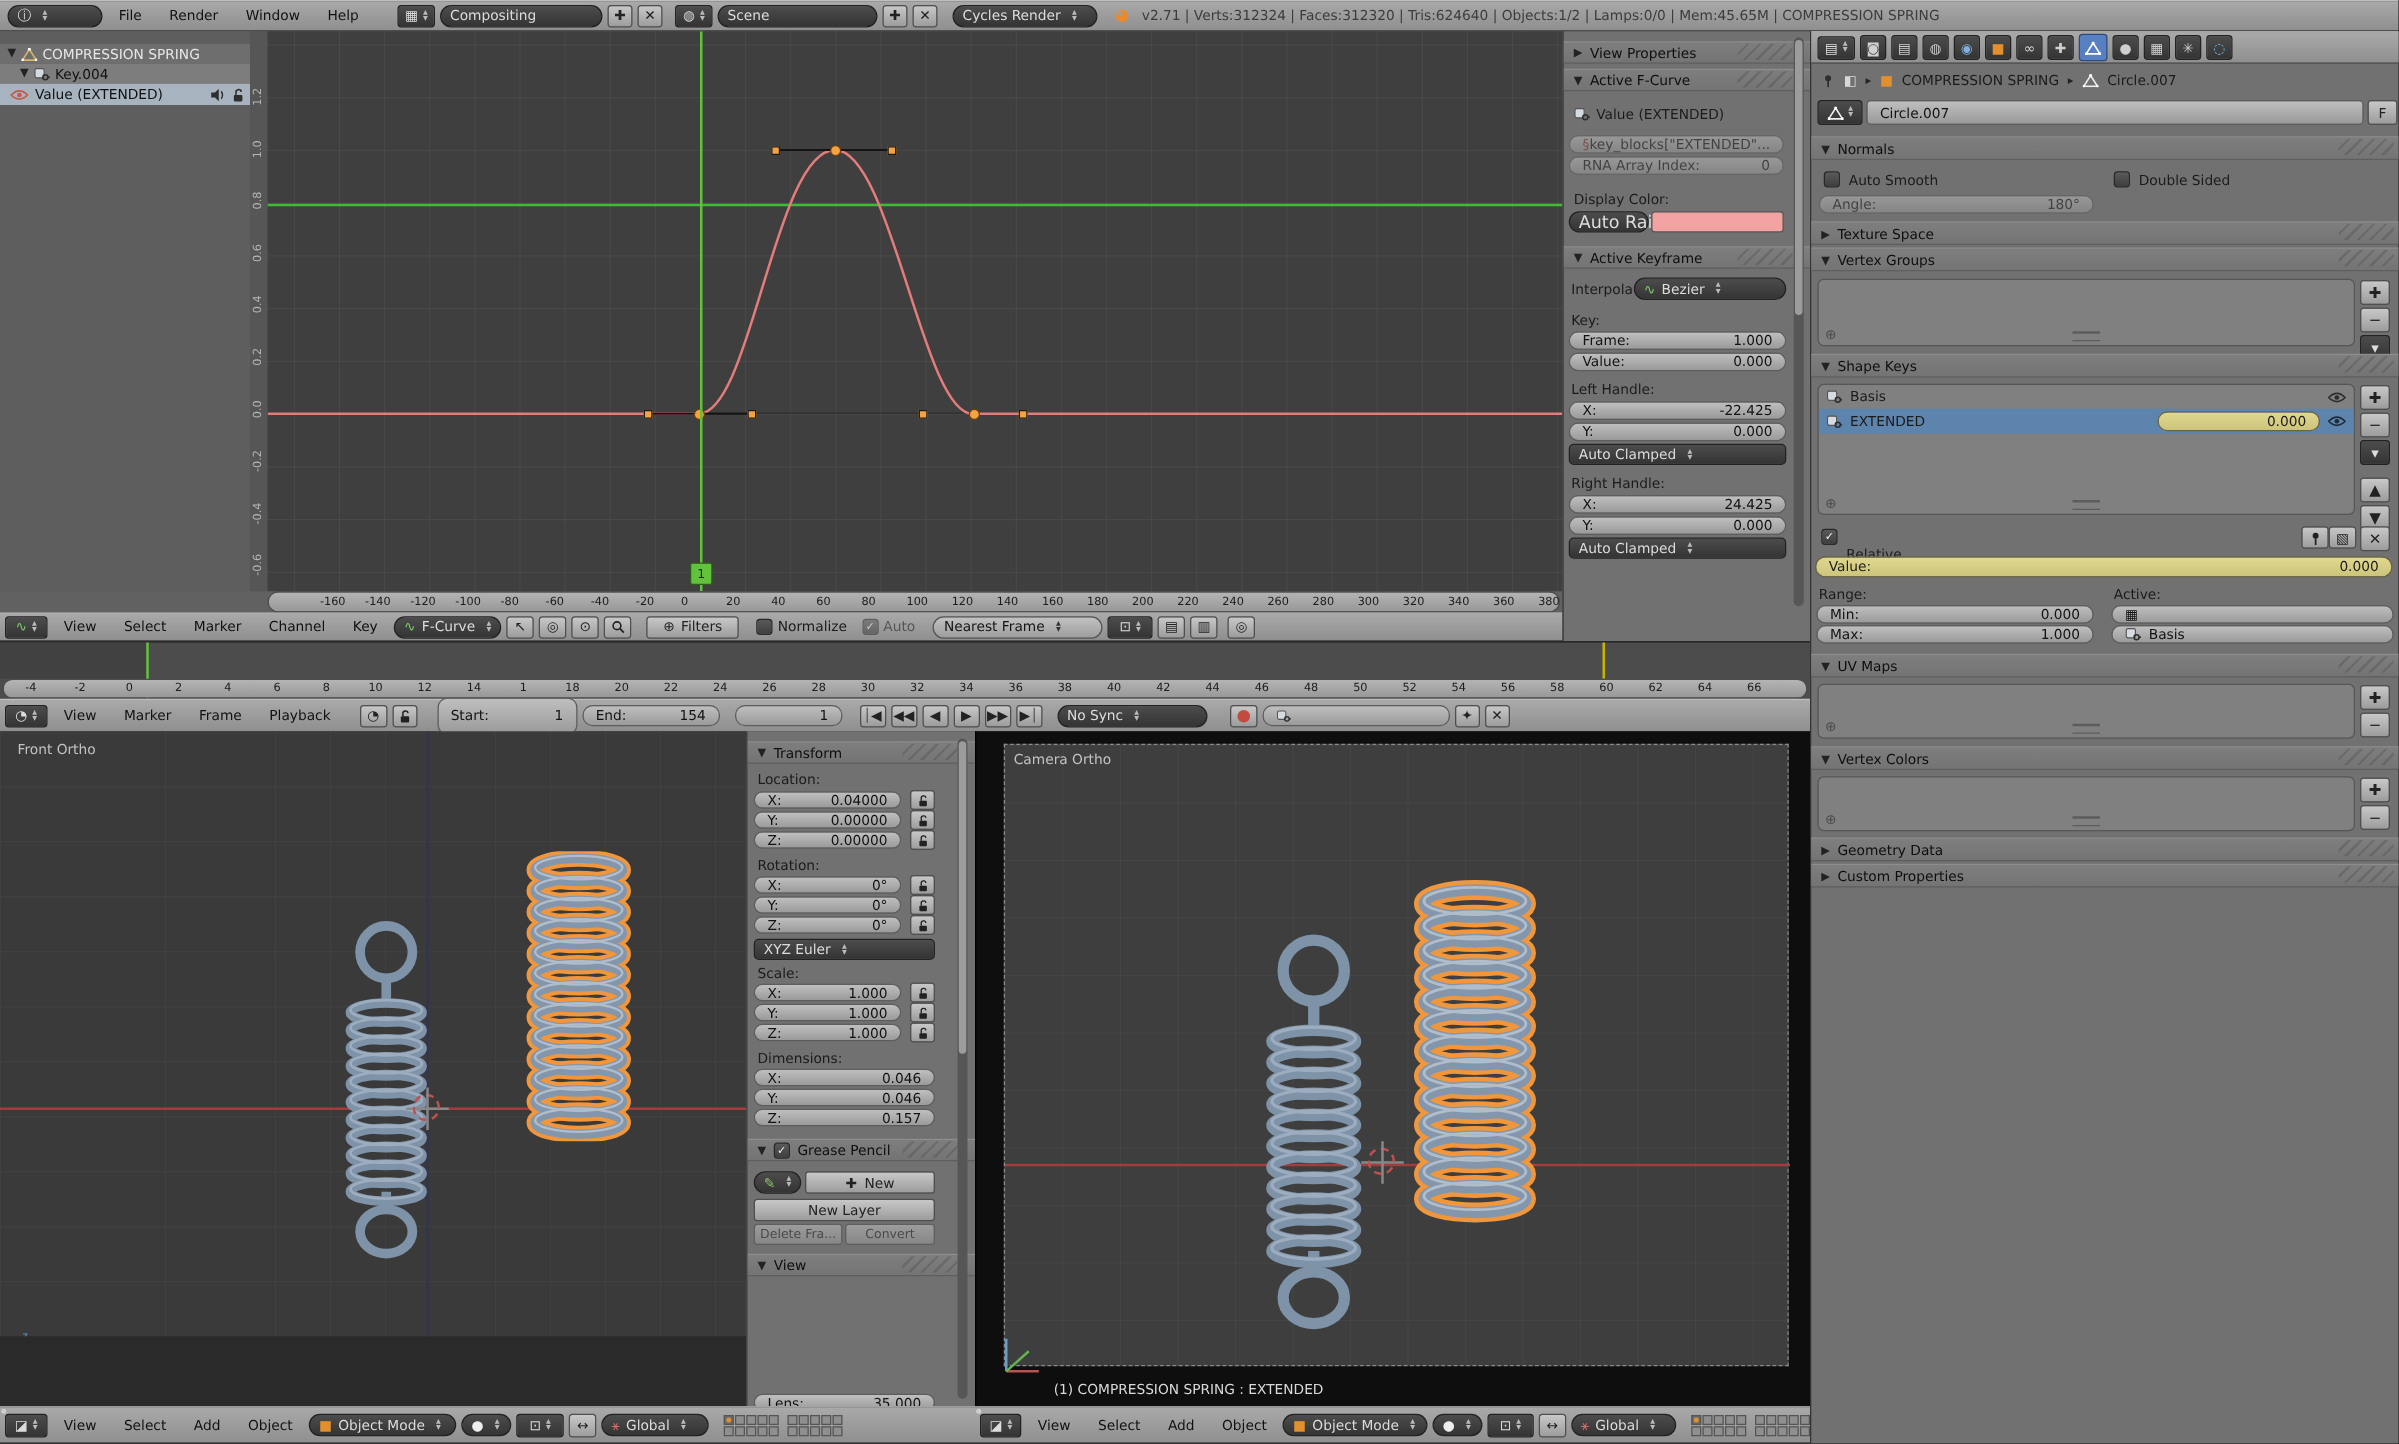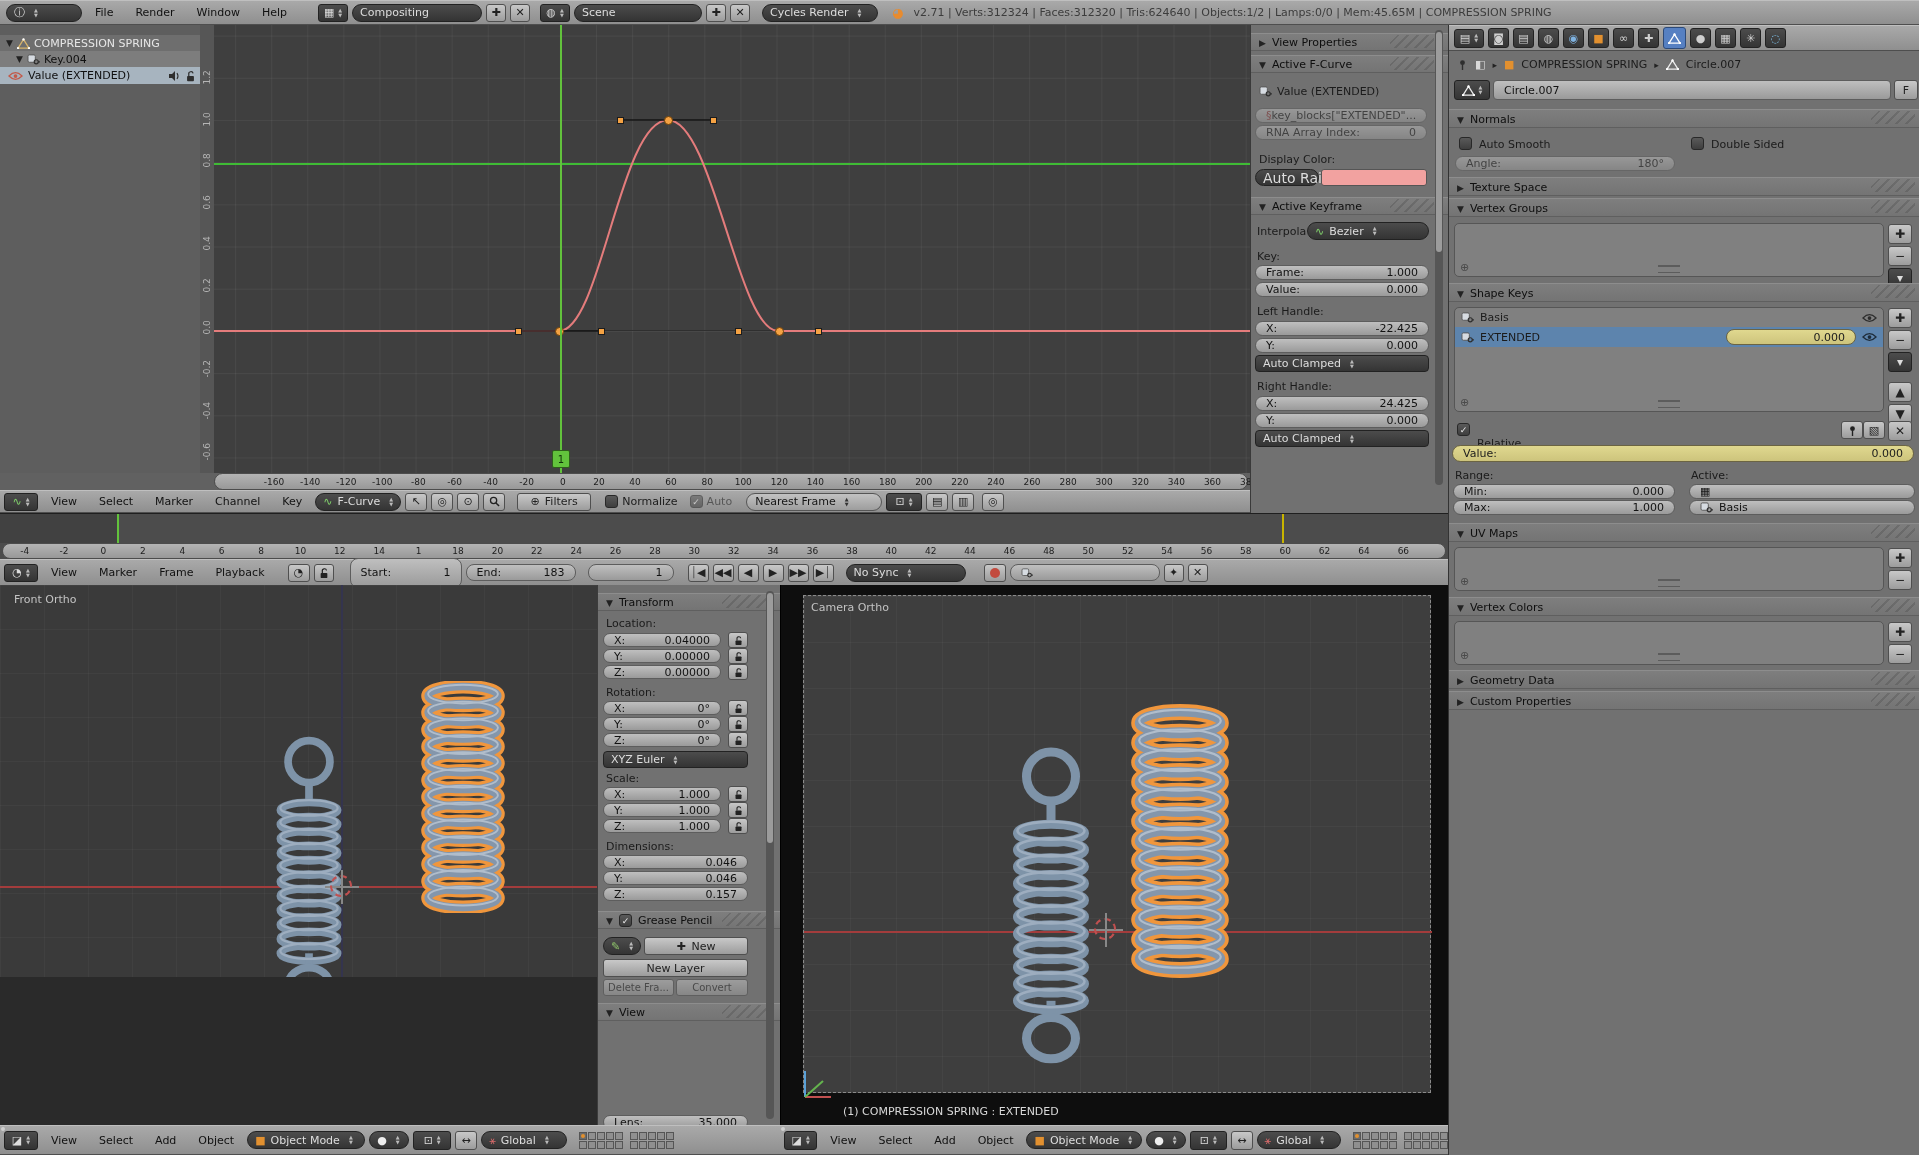--- a/index.html
+++ b/index.html
@@ -18,21 +18,21 @@
   .chk{width:13px;height:13px;border-radius:3px;background:linear-gradient(#5a5a5a,#3e3e3e);border:1px solid #282828;color:#eee;font-size:9px;display:inline-flex;align-items:center;justify-content:center;box-sizing:border-box}
   .ph{display:flex;align-items:center;gap:6px;color:#0e0e0e;position:absolute}
   .tri{font-size:9px;color:#222}
   .hatch{position:absolute;top:1px;width:44px;height:13px;background:repeating-linear-gradient(135deg,transparent 0 5px,rgba(0,0,0,.13) 5px 7px)}
   .listbox{background:#808080;border:1px solid #565656;border-radius:5px;box-sizing:border-box}
   .grip{position:absolute;left:50%;bottom:3px;width:22px;height:5px;border-top:2px solid #5c5c5c;border-bottom:1px solid #5c5c5c;transform:translateX(-50%)}
   .plus-b{position:absolute;left:5px;bottom:3px;color:#4a4a4a;font-size:11px;line-height:10px}
   .side{width:24px;height:20px;font-size:12px}
   .kf{position:absolute;width:9px;height:9px;border-radius:50%;background:#f5a243;border:1px solid #6d4008;box-sizing:border-box}
   .hd{position:absolute;width:7px;height:7px;background:#f5a243;border:1px solid #1c1c1c;box-sizing:border-box}
-  .xt{width:36.1px;text-align:center;font-size:9px;color:#1c1c1c;flex:none}
+  .xt{width:36.1px;font-size:9px;color:#1c1c1c;flex:none}
   .tt{width:39.4px;text-align:center;font-size:9px;color:#1c1c1c;flex:none}
   .yt{height:42.2px;display:flex;align-items:center;justify-content:center;writing-mode:vertical-rl;transform:rotate(180deg);font-size:9px;color:#b5b5b5}
   .ruler{background:linear-gradient(#b4b4b4,#989898);border:1px solid #4c4c4c;border-radius:9px;display:flex;align-items:center;box-sizing:border-box}
   .vline{position:absolute;background:#1c1c1c}
   .hline{position:absolute;background:#1c1c1c}
   .ylw{background:linear-gradient(#e0d88f,#cdc47c);border:1px solid #6b6443;border-radius:9px;color:#1c1c1c;display:flex;align-items:center;justify-content:space-between;padding:0 10px;box-sizing:border-box}
   .tab{width:21px;height:20px;border-radius:3px;display:inline-flex;align-items:center;justify-content:center;font-size:11px;color:#cfcfcf}
   .panelrow{position:absolute;left:0;width:100%;background:linear-gradient(#7e7e7e,#747474);border-top:1px solid #8d8d8d;border-bottom:1px solid #5f5f5f;box-sizing:border-box}
   .cursor3d{position:absolute;width:34px;height:34px}
   .cursor3d .circ{position:absolute;left:5px;top:5px;width:22px;height:22px;border-radius:50%;border:2px dashed #c05050;box-sizing:border-box}
@@ -398,21 +398,21 @@
           <svg width="10" height="12">
             <use href="#i-lock"></use>
           </svg>
         </span>
       <span class="pill" style="width:112px;height:30px;margin-left:12px">
           <span>Start:</span>
           <span>1</span>
         </span>
       <span class="pill" style="width:110px;height:17px">
           <span>End:</span>
-          <span>183</span>
+          <span>154</span>
         </span>
       <span class="pill" style="width:86px;height:17px;margin-left:8px;justify-content:flex-end">
           <span>1</span>
         </span>
       <span class="sq" style="width:21px;height:18px;margin-left:10px">⏐◀</span>
       <span class="sq" style="width:21px;height:18px">◀◀</span>
       <span class="sq" style="width:21px;height:18px">◀</span>
       <span class="sq" style="width:21px;height:18px">▶</span>
       <span class="sq" style="width:21px;height:18px">▶▶</span>
       <span class="sq" style="width:21px;height:18px">▶⏐</span>
@@ -426,21 +426,21 @@
       <span class="pill" style="width:150px;height:17px;justify-content:flex-start;gap:6px">
           <svg width="12" height="10">
             <use href="#i-key"></use>
           </svg>
         </span>
       <span class="sq" style="width:20px;height:18px">✦</span>
       <span class="sq" style="width:20px;height:18px">✕</span>
     </div>
   </div>
 
-  <div class="abs" style="left:0;top:585px;width:597px;height:392px;background:#3a3a3a;background-image:linear-gradient(rgba(255,255,255,.03) 1px,transparent 1px),linear-gradient(90deg,rgba(255,255,255,.03) 1px,transparent 1px);background-size:44px 44px;overflow:hidden">
+  <div class="abs" style="left:0;top:585px;width:597px;height:484px;background:#3a3a3a;background-image:linear-gradient(rgba(255,255,255,.03) 1px,transparent 1px),linear-gradient(90deg,rgba(255,255,255,.03) 1px,transparent 1px);background-size:44px 44px;overflow:hidden">
     <div class="vline" style="left:341px;top:0;width:2px;height:540px;background:#34344e"></div>
     <div class="hline" style="left:0;top:301px;width:597px;height:2px;background:#a33c3c"></div>
 
     <svg class="abs" style="left:258px;top:148px" width="102" height="282" viewBox="0 0 70 256">
       <g fill="none" stroke="#7e93a8" stroke-width="7">
         <circle cx="35" cy="26" r="19"></circle>
           <path d="M35 45 V64"></path>
         <g>
             <ellipse cx="35" cy="70" rx="26" ry="7"></ellipse>
             <ellipse cx="35" cy="83" rx="26" ry="7"></ellipse>

